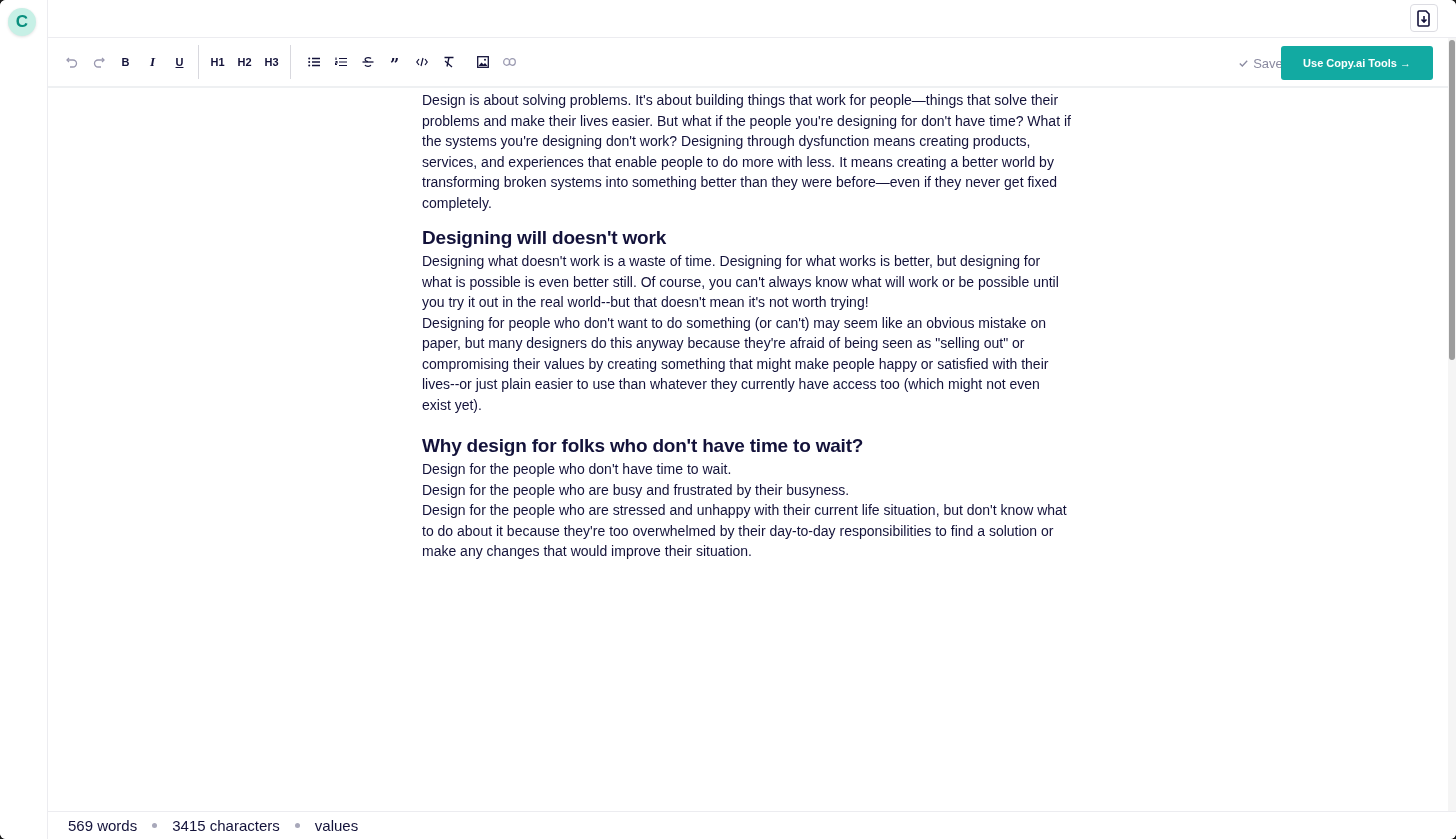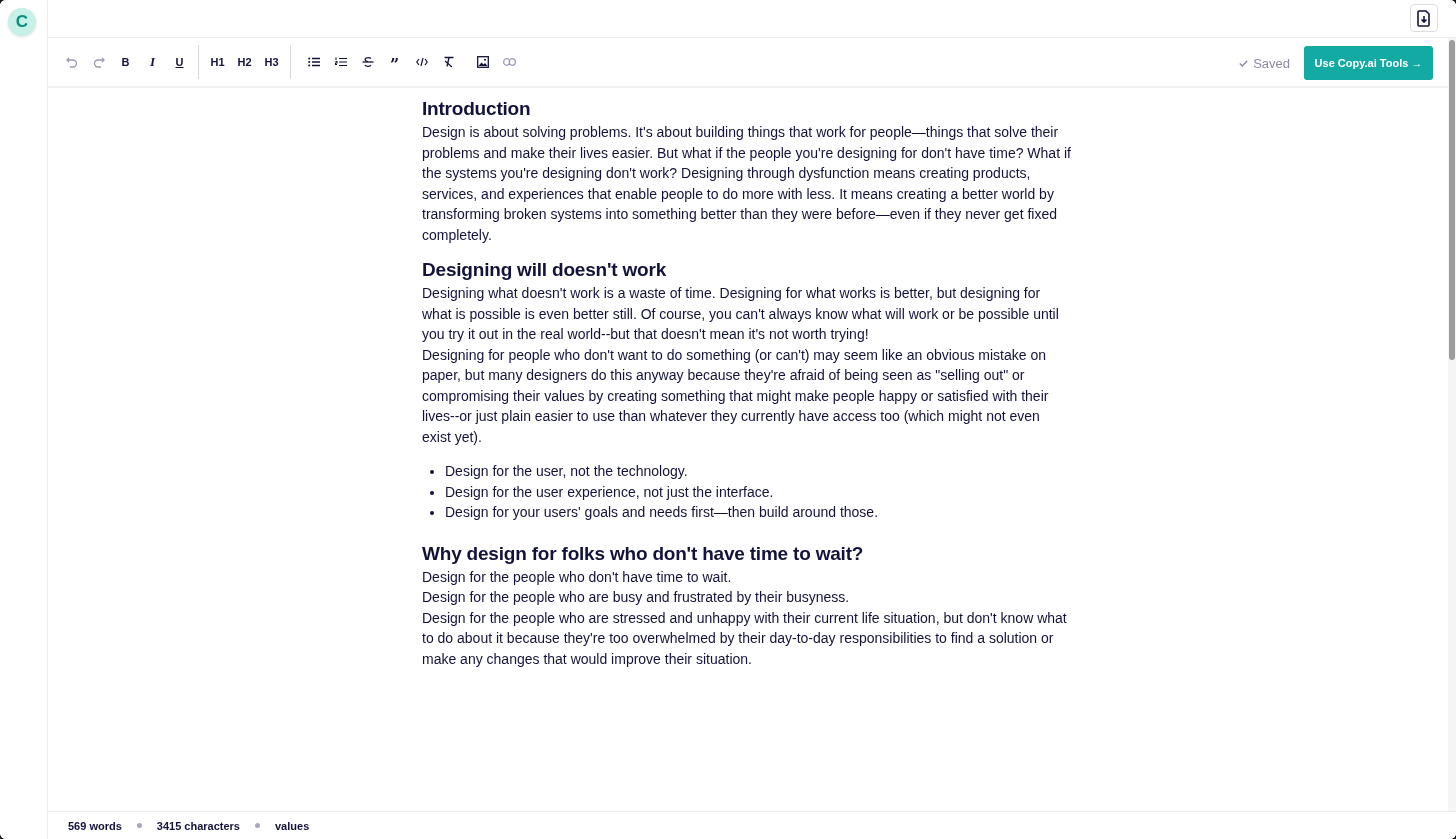--- a/index.html
+++ b/index.html
@@ -8,32 +8,32 @@
   .window { position: absolute; left: 0; top: 0; width: 1456px; height: 839px; background: #fff; border-radius: 6px; overflow: hidden; }
   .left-rail { position: absolute; left: 0; top: 0; width: 48px; height: 839px; background: #fff; border-right: 1px solid #ececf0; }
   .logo { position: absolute; left: 8px; top: 8px; width: 28px; height: 28px; border-radius: 50%; background: #c7f0e6; color: #0a8f7e; font-weight: 700; font-size: 17px; display: flex; align-items: center; justify-content: center; box-shadow: 0 1px 3px rgba(0,0,0,0.12); }
   .topbar { position: absolute; left: 48px; top: 0; right: 0; height: 38px; border-bottom: 1px solid #ececf0; background: #fff; }
   .download-btn { position: absolute; right: 18px; top: 4px; width: 28px; height: 28px; border: 1px solid #dcdce2; border-radius: 4px; background: #fff; display: flex; align-items: center; justify-content: center; }
   .toolbar { position: absolute; left: 48px; top: 38px; right: 0; height: 50px; border-bottom: 2px solid #eef0f2; background: #fff; display: flex; align-items: center; }
   .tb-btn { width: 27px; height: 28px; display: flex; align-items: center; justify-content: center; color: #13123a; font-size: 11px; font-weight: 700; cursor: pointer; }
   .tb-btn.disabled { color: #9a99b0; }
   .tb-sep { width: 1px; height: 34px; background: #d8d8de; margin: 0 5px; }
   .saved { position: absolute; right: 166px; top: 18px; font-size: 13px; color: #8a8aa0; display: flex; align-items: center; gap: 5px; }
-  .cta { position: absolute; right: 23px; top: 8px; width: 129px; height: 34px; background: #12aaa2; color: #fff; border-radius: 3px; font-size: 11px; font-weight: 700; display: flex; align-items: center; justify-content: center; }
+  .cta { position: absolute; right: 23px; top: 8px; width: 152px; height: 34px; background: #12aaa2; color: #fff; border-radius: 3px; font-size: 11px; font-weight: 700; display: flex; align-items: center; justify-content: center; }
   .content { position: absolute; left: 48px; top: 90px; right: 8px; bottom: 28px; overflow: hidden; }
   .doc { position: absolute; left: 374px; top: 0; width: 650px; }
   .doc h1 { font-size: 23px; font-weight: 700; margin-top: 20px; line-height: 30px; letter-spacing: -0.2px; }
   .doc h2 { font-size: 19px; font-weight: 700; line-height: 26px; margin-top: 6px; letter-spacing: -0.2px; }
   .doc h2.gap { margin-top: 12px; }
   .doc p { font-size: 14px; line-height: 20.5px; }
   .doc ul { margin-top: 14px; padding-left: 23px; font-size: 14px; line-height: 20.5px; }
   .doc li { margin: 0; }
   .scrollbar { position: absolute; right: 0; top: 38px; width: 8px; height: 800px; background: #f5f5f5; }
   .scroll-thumb { position: absolute; right: 1px; top: 2px; width: 6px; height: 320px; background: #9d9d9d; border-radius: 3px; }
-  .statusbar { position: absolute; left: 48px; right: 0; bottom: 0; height: 28px; border-top: 1px solid #ececf0; background: #fff; display: flex; align-items: center; padding-left: 20px; font-size: 11px; color: #13123a; gap: 15px; font-weight: bold; }
+  .statusbar { position: absolute; left: 48px; right: 0; bottom: 0; height: 28px; border-top: 1px solid #ececf0; background: #fff; display: flex; align-items: center; padding-left: 20px; font-size: 15px; color: #13123a; gap: 15px; }
   .dot { width: 5px; height: 5px; border-radius: 50%; background: #a8a8ba; }
   svg { display: block; }
 </style>
 </head>
 <body>
 
 <div class="window">
 
   <div class="left-rail">
     <div class="logo">C</div>
@@ -158,32 +158,26 @@
           </svg>
         </span>
       <span>Saved</span>
     </div>
     <div class="cta">Use Copy.ai Tools →</div>
   </div>
 
   <div class="content">
     <div class="doc">
 
-      <h2>Introduction</h2>
       <p>Design is about solving problems. It's about building things that work for people—things that solve their problems and make their lives easier. But what if the people you're designing for don't have time? What if the systems you're designing don't work? Designing through dysfunction means creating products, services, and experiences that enable people to do more with less. It means creating a better world by transforming broken systems into something better than they were before—even if they never get fixed completely.</p>
 
       <h2 class="gap">Designing will doesn't work</h2>
       <p>Designing what doesn't work is a waste of time. Designing for what works is better, but designing for what is possible is even better still. Of course, you can't always know what will work or be possible until you try it out in the real world--but that doesn't mean it's not worth trying!</p>
       <p>Designing for people who don't want to do something (or can't) may seem like an obvious mistake on paper, but many designers do this anyway because they're afraid of being seen as "selling out" or compromising their values by creating something that might make people happy or satisfied with their lives--or just plain easier to use than whatever they currently have access too (which might not even exist yet).</p>
 
-      <ul>
-        <li>Design for the user, not the technology.</li>
-        <li>Design for the user experience, not just the interface.</li>
-        <li>Design for your users' goals and needs first—then build around those.</li>
-      </ul>
 
       <h2 class="gap" style="margin-top:18px">Why design for folks who don't have time to wait?</h2>
       <p>Design for the people who don't have time to wait.</p>
       <p>Design for the people who are busy and frustrated by their busyness.</p>
       <p>Design for the people who are stressed and unhappy with their current life situation, but don't know what to do about it because they're too overwhelmed by their day-to-day responsibilities to find a solution or make any changes that would improve their situation.</p>
     </div>
   </div>
 
   <div class="scrollbar">
     <div class="scroll-thumb"></div>

